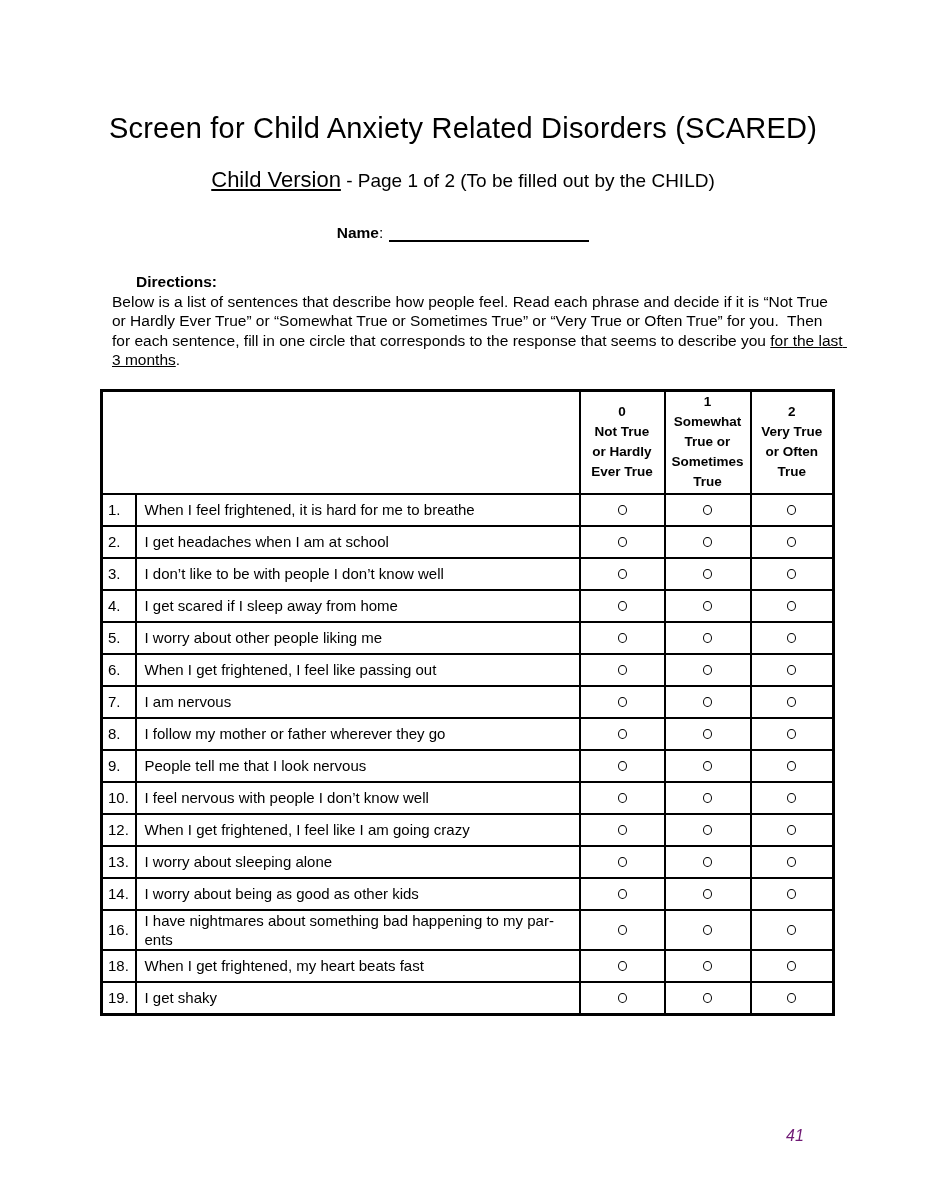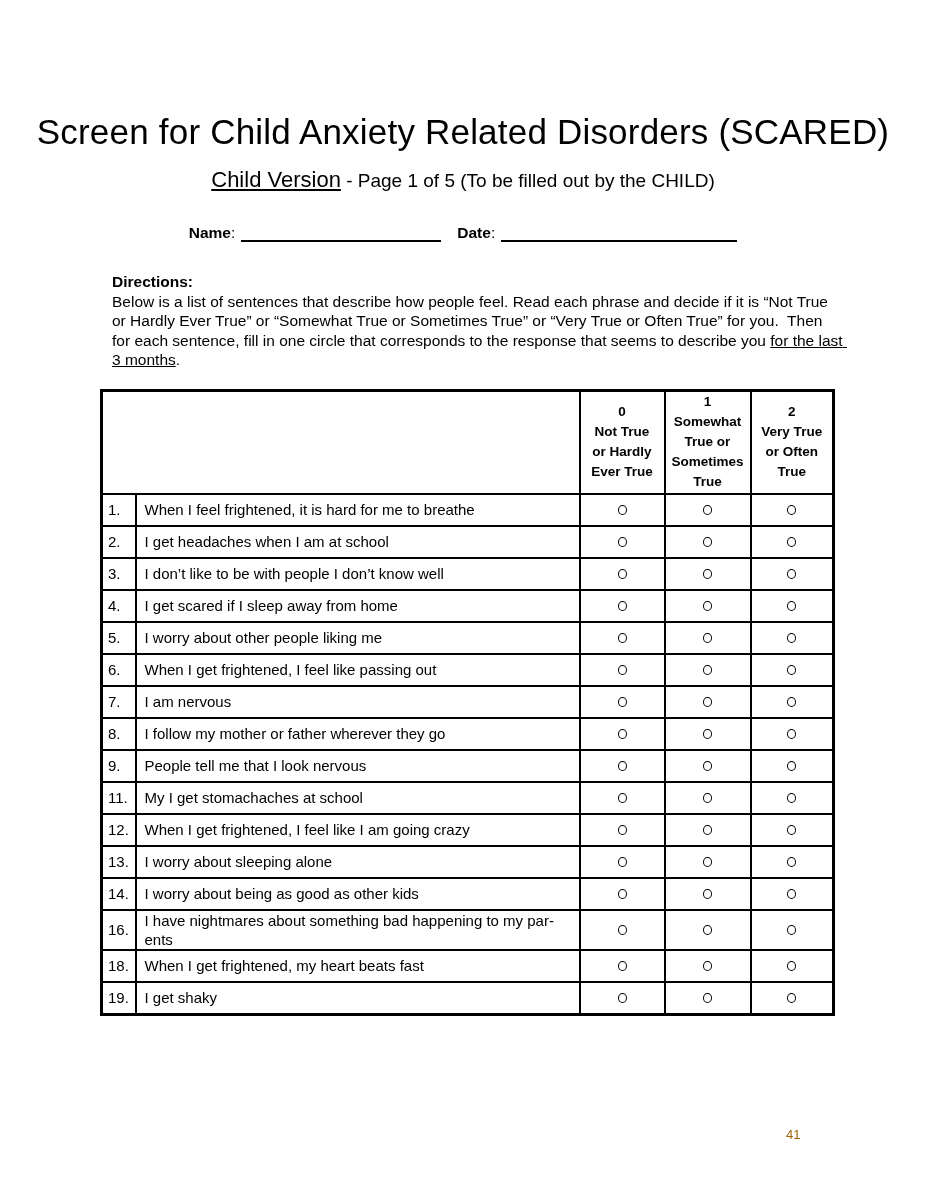--- a/index.html
+++ b/index.html
@@ -9,21 +9,21 @@
     height: 1198px;
     background: #ffffff;
     font-family: "Liberation Sans", sans-serif;
     color: #000;
     overflow: hidden;
   }
   .title {
     position: absolute;
     top: 112px; left: 0; width: 100%;
     text-align: center;
-    font-size: 35px;
+    font-size: 29px;
     letter-spacing: 0.2px;
   }
   .subtitle {
     position: absolute;
     top: 167px; left: 0; width: 100%;
     text-align: center;
     font-size: 19px;
   }
   .subtitle .cv {
     font-size: 22px;
@@ -45,21 +45,21 @@
     height: 17px;
   }
   .blank.name { width: 200px; }
   .blank.date { width: 236px; }
   .directions {
     position: absolute;
     top: 272px; left: 112px; width: 732px;
     font-size: 15.5px;
     line-height: 19.6px;
   }
-  .directions .head { font-weight: bold; }
+  .directions .head { font-weight: bold; margin-left: 24px; }
   .directions .body { margin: 0; white-space: pre-wrap; }
   .directions .ul { text-decoration: underline; }
   table.qtable {
     position: absolute;
     top: 389px; left: 100px;
     width: 732px;
     border-collapse: collapse;
     table-layout: fixed;
     border: 3px solid #000;
   }
@@ -80,43 +80,40 @@
   .circle {
     display: inline-block;
     width: 7px; height: 8px;
     border: 1.5px solid #000;
     border-radius: 50%;
     cursor: pointer;
   }
   .pagenum {
     position: absolute;
     top: 1127px; left: 786px;
-    font-size: 13px;
-    color: #a16207;
+    font-size: 16px;
+    color: #701a75;
+    font-style: italic;
   }
 </style>
 </head>
 <body>
 
 <div class="page">
 
   <div class="title">Screen for Child Anxiety Related Disorders (SCARED)</div>
 
   <div class="subtitle">
-    <span class="cv">Child Version</span><span> - Page 1 of 5 (To be filled out by the CHILD)</span>
+    <span class="cv">Child Version</span><span> - Page 1 of 2 (To be filled out by the CHILD)</span>
   </div>
 
   <div class="name-row">
     <div class="field">
       <span><span class="lbl">Name</span><span>:</span></span>
       <span class="blank name"></span>
-    </div>
-    <div class="field">
-      <span><span class="lbl">Date</span><span>:</span></span>
-      <span class="blank date"></span>
     </div>
   </div>
 
   <div class="directions">
     <div class="head"><span class="lbl">Directions</span><span>:</span></div>
     <p class="body"><span>Below is a list of sentences that describe how people feel. Read each phrase and decide if it is “Not True or Hardly Ever True” or “Somewhat True or Sometimes True” or “Very True or Often True” for you.  Then for each sentence, fill in one circle that corresponds to the response that seems to describe you </span><span class="ul">for the last 3 months</span><span>.</span></p>
   </div>
 
   <table class="qtable">
     <colgroup>
@@ -216,28 +213,28 @@
     </tr>
 
     <tr>
       <td class="num">9.</td>
       <td class="stmt">People tell me that I look nervous</td>
       <td class="ans"><span class="circle"></span></td>
       <td class="ans"><span class="circle"></span></td>
       <td class="ans"><span class="circle"></span></td>
     </tr>
 
-
-    <tr>
-      <td class="num">11.</td>
-      <td class="stmt">My I get stomachaches at school</td>
-      <td class="ans"><span class="circle"></span></td>
-      <td class="ans"><span class="circle"></span></td>
-      <td class="ans"><span class="circle"></span></td>
-    </tr>
+    <tr>
+      <td class="num">10.</td>
+      <td class="stmt">I feel nervous with people I don’t know well</td>
+      <td class="ans"><span class="circle"></span></td>
+      <td class="ans"><span class="circle"></span></td>
+      <td class="ans"><span class="circle"></span></td>
+    </tr>
+
 
     <tr>
       <td class="num">12.</td>
       <td class="stmt">When I get frightened, I feel like I am going crazy</td>
       <td class="ans"><span class="circle"></span></td>
       <td class="ans"><span class="circle"></span></td>
       <td class="ans"><span class="circle"></span></td>
     </tr>
 
     <tr>

